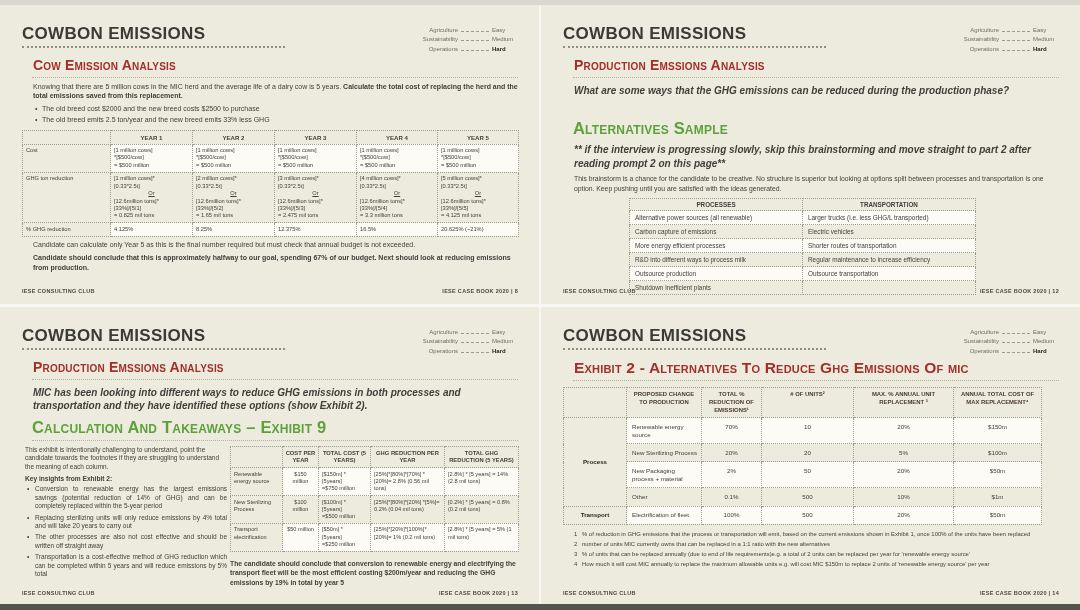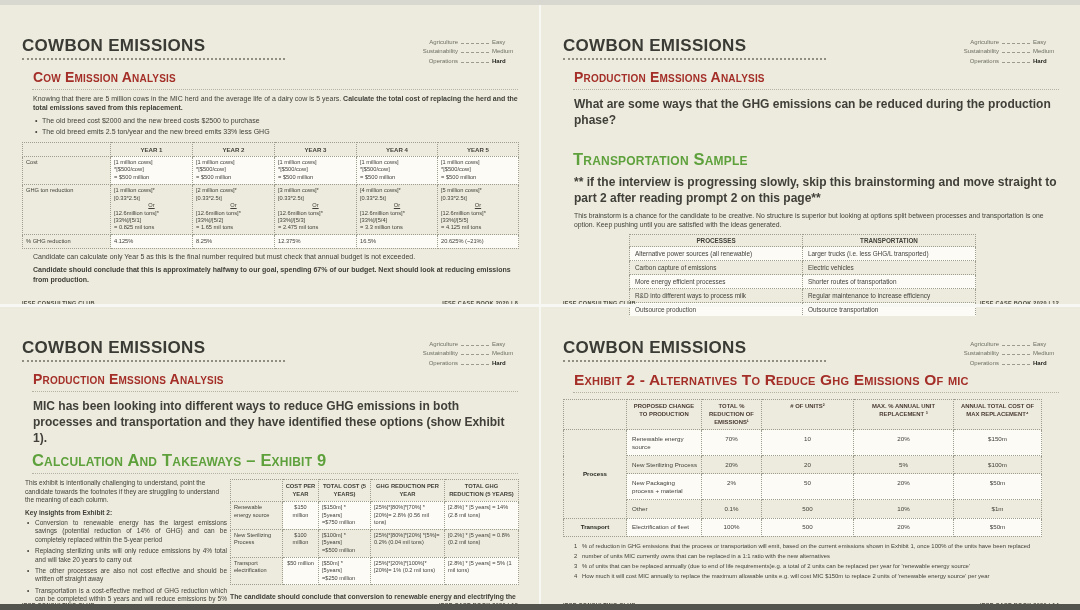--- a/index.html
+++ b/index.html
@@ -4,21 +4,21 @@
 <style>
   * { margin:0; padding:0; box-sizing:border-box; }
   html,body { width:1080px; height:610px; }
   body { font-family:"Liberation Sans", sans-serif; background:#ECEBDD; position:relative; overflow:hidden; color:#403F39; }
 
   .strip-top { position:absolute; top:0; left:0; right:0; height:5px; background:#D8D8D1; z-index:6; }
   .strip-bottom { position:absolute; bottom:0; left:0; right:0; height:6px; background:#54544F; z-index:6; }
   .seam-v { position:absolute; top:0; bottom:0; left:539px; width:2px; background:#F7F7F3; z-index:5; }
   .seam-h { position:absolute; left:0; right:0; top:304px; height:3px; background:#F7F7F3; z-index:5; }
 
-  .page { position:absolute; width:540px; height:299px; padding:20px 22px 0; overflow:hidden;margin-top:12px; }
+  .page { position:absolute; width:540px; height:299px; padding:20px 22px 0; overflow:hidden; }
   #page-tl { top:5px; left:0; } #page-tr { top:5px; left:541px; }
   #page-bl { top:307px; left:0; } #page-br { top:307px; left:541px; }
 
   .page-head { display:flex; justify-content:space-between; align-items:flex-start; }
   .title { font-size:17px; font-weight:bold; color:#3B3B36; letter-spacing:.3px;
            border-bottom:2px dotted #8F8F80; padding:0 80px 3px 0; line-height:1.05; white-space:nowrap; }
   .legend { width:106px; font-size:6px; color:#6E6E64; flex-shrink:0; margin-top:1px; }
   .legend-row { display:flex; align-items:baseline; line-height:1.55; }
   .l-label { width:46px; text-align:right; }
   .l-conn { flex:1; border-bottom:1px dashed #9A9A8D; margin:0 3px 2px; height:4px; }
@@ -44,21 +44,21 @@
   .pre { white-space:pre-line; }
   .or { text-decoration:underline; text-align:center; }
 
   .tl-tbl { width:496px; font-size:5.7px; }
   .tl-tbl th { font-size:6.1px; padding:3px 2px; }
   .tl-tbl td { padding:2.5px 3px; line-height:1.3; }
 
   .note { font-size:7px; margin:3.5px 0 0 11px; line-height:1.35; }
   .note.bold { font-weight:bold; }
 
-  .prompt { font-size:12px; font-weight:bold; margin:6px 0 0 11px; line-height:1.35; }
+  .prompt { font-size:10px; font-weight:bold; margin:6px 0 0 11px; line-height:1.35;font-style:italic; }
   .tr-tbl { width:346px; margin-left:66px; font-size:6.4px; margin-top:5px; }
   .tr-tbl th { font-size:6.3px; padding:2px; }
   .tr-tbl td { padding:2.5px 5px; line-height:1.25; height:13px; }
 
   .bl-cols { display:flex; margin-top:5px; }
   .bl-left { width:202px; font-size:6.5px; margin-left:3px; }
   .bl-left .para { line-height:1.3; }
   .key { font-weight:bold; margin-top:4px; font-size:6.6px; }
   ul.bl-bullets { list-style:none; margin:2px 0 0 2px; font-size:6.5px; }
   ul.bl-bullets li { padding-left:8px; position:relative; line-height:1.3; margin-top:3px; text-align:justify; }
@@ -232,21 +232,21 @@
         </div>
       <div class="legend-row">
           <span class="l-label">Operations</span>
           <span class="l-conn"></span>
           <span class="l-level hard">Hard</span>
         </div>
     </div>
   </div>
   <h2 class="h-red">Production Emssions Analysis</h2>
   <p class="prompt">What are some ways that the GHG emissions can be reduced during the production phase?</p>
-  <h2 class="h-green mt-lg">Transportation Sample</h2>
+  <h2 class="h-green mt-lg">Alternatives Sample</h2>
   <p class="prompt" style="margin-top:4px">** if the interview is progressing slowly, skip this brainstorming and move straight to part 2 after reading prompt 2 on this page**</p>
   <p class="p" style="font-size:6.8px">This brainstorm is a chance for the candidate to be creative. No structure is superior but looking at options split between processes and transportation is one option. Keep pushing until you are satisfied with the ideas generated.</p>
   <table class="tbl tr-tbl">
     <colgroup>
         <col style="width:173px">
         <col style="width:173px">
       </colgroup>
     <thead>
       <tr>
         <th>PROCESSES</th>
@@ -301,21 +301,21 @@
           <span class="l-level">Medium</span>
         </div>
       <div class="legend-row">
           <span class="l-label">Operations</span>
           <span class="l-conn"></span>
           <span class="l-level hard">Hard</span>
         </div>
     </div>
   </div>
   <h2 class="h-red">Production Emssions Analysis</h2>
-  <p class="prompt">MIC has been looking into different ways to reduce GHG emissions in both processes and transportation and they have identified these options (show Exhibit 1).</p>
+  <p class="prompt">MIC has been looking into different ways to reduce GHG emissions in both processes and transportation and they have identified these options (show Exhibit 2).</p>
   <h2 class="h-green ruled">Calculation And Takeaways – Exhibit 9</h2>
   <div class="bl-cols">
     <div class="bl-left">
       <p class="para">This exhibit is intentionally challenging to understand, point the candidate towards the footnotes if they are struggling to understand the meaning of each column.</p>
       <p class="key">Key insights from Exhibit 2:</p>
       <ul class="bl-bullets">
         <li>Conversion to renewable energy has the largest emissions savings (potential reduction of 14% of GHG) and can be completely replaced within the 5-year period</li>
         <li>Replacing sterilizing units will only reduce emissions by 4% total and will take 20 years to carry out</li>
         <li>The other processes are also not cost effective and should be written off straight away</li>
         <li>Transportation is a cost-effective method of GHG reduction which can be completed within 5 years and will reduce emissions by 5% total</li>

